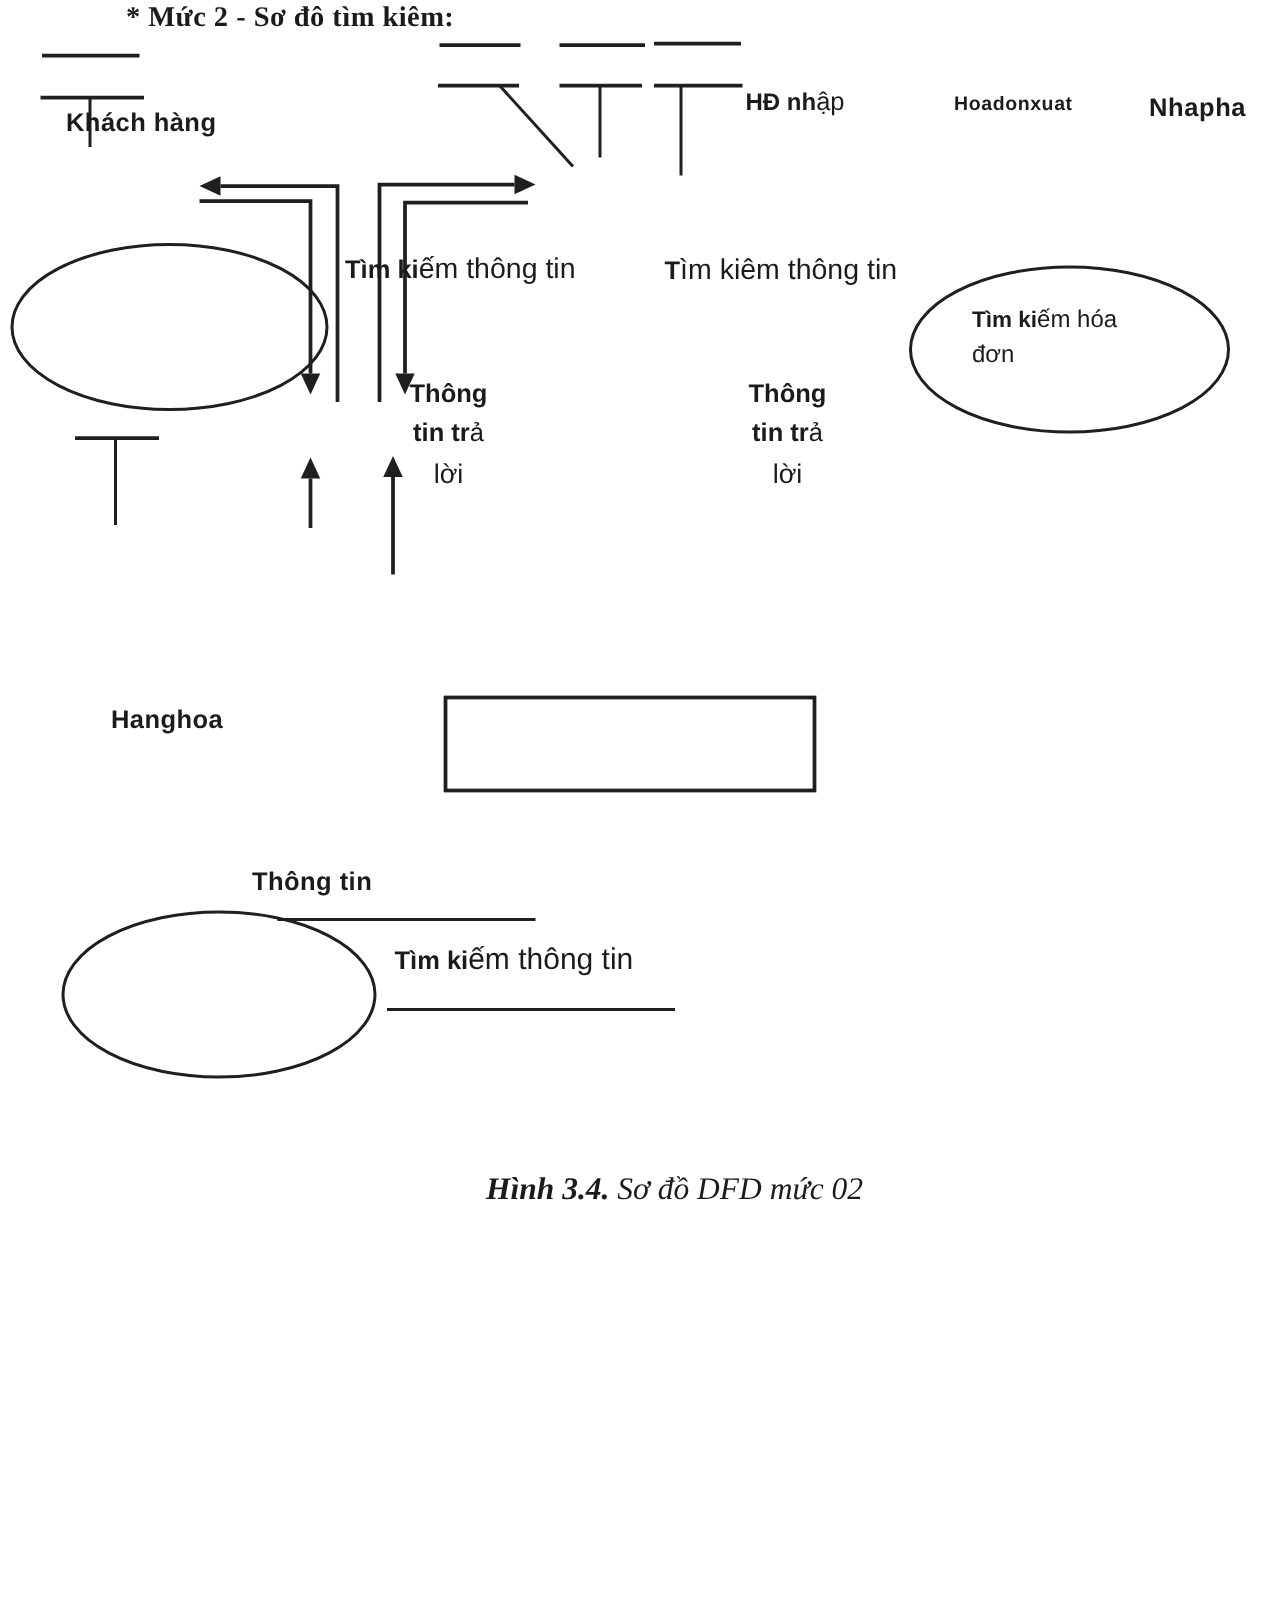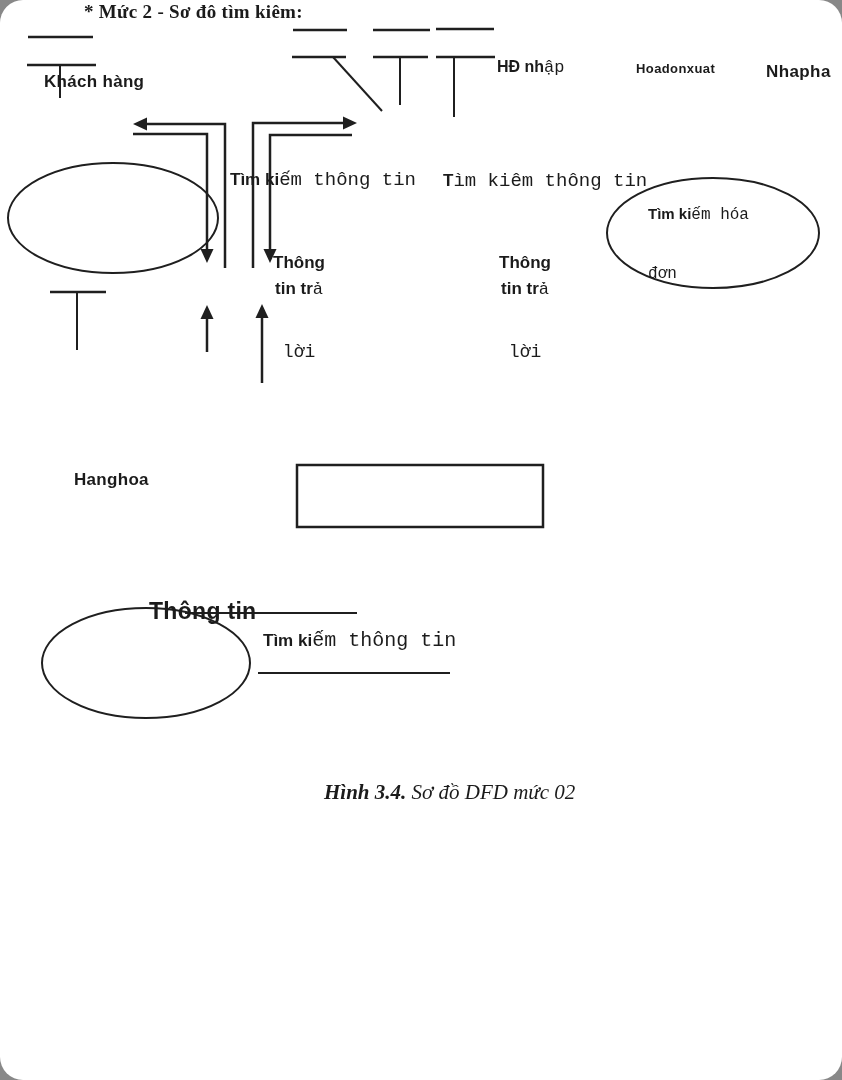--- a/index.html
+++ b/index.html
@@ -3,26 +3,25 @@
 <meta charset="utf-8">
 <style>
   html,body{margin:0;padding:0;background:#888;}
   .page{
     position:relative;
     width:842px;height:1080px;
     background:#ffffff;
     overflow:hidden;
     font-family:"Liberation Sans",sans-serif;
     color:#1b1b1b;
-    border-radius:23px;
   }
   svg.lines{position:absolute;left:0;top:0;}
   .lbl{position:absolute;white-space:nowrap;color:#1b1b1b;}
   .bsans{font-family:"Liberation Sans",sans-serif;font-weight:bold;}
-  .serif{font-family:Liberation Mono, monospace;font-weight:normal;margin-top:36px;}
+  .serif{font-family:Liberation Sans, sans-serif;font-weight:normal;}
   .title{left:84px;top:1px;font:bold 19px "Liberation Serif","DejaVu Serif",serif;letter-spacing:.3px;}
   .khach-hang{left:44px;top:72px;font-size:17px;letter-spacing:.3px;}
   .hd-nhap{left:497px;top:58px;font-size:16px;}
   .hd-nhap .serif{font-size:17px;}
   .hoadonxuat{left:636px;top:61px;font-size:13px;letter-spacing:.4px;}
   .nhapha{left:766px;top:62px;font-size:17px;letter-spacing:.4px;}
   .flow-left{left:230px;top:169px;}
   .flow-right{left:443px;top:170px;}
   .flow-bottom{left:263px;top:629px;}
   .flow .bsans{font-size:17px;}
@@ -35,21 +34,21 @@
   .el2{left:648px;top:202px;width:132px;}
   .el3{left:80px;top:631px;width:132px;text-align:center;line-height:22px;}
   .ttl{width:66px;text-align:center;line-height:26px;}
   .ttl .bsans{font-size:17px;}
   .ttl .serif{font-size:17px;}
   .ttl .l3{font-size:18px;}
   .ttl-left{left:266px;top:250px;}
   .ttl-right{left:492px;top:250px;}
   .hanghoa{left:74px;top:470px;font-size:17px;letter-spacing:.3px;}
   .box-label{left:297px;top:470px;width:246px;text-align:center;font-size:17px;font-weight:normal;}
-  .thong-tin{left:149px;top:578px;font-size:23px;letter-spacing:.3px;margin-top:20px;}
+  .thong-tin{left:168px;top:578px;font-size:17px;letter-spacing:.3px;}
   .caption{left:324px;top:780px;font:italic 21px "Liberation Serif","DejaVu Serif",serif;}
   .caption .cap-bold{font-weight:bold;}
 </style>
 </head>
 <body>
 
 <div class="page">
 
   <svg class="lines" width="842" height="1080" viewBox="0 0 842 1080" fill="none" stroke="#1f1f1f" stroke-width="2">
 

